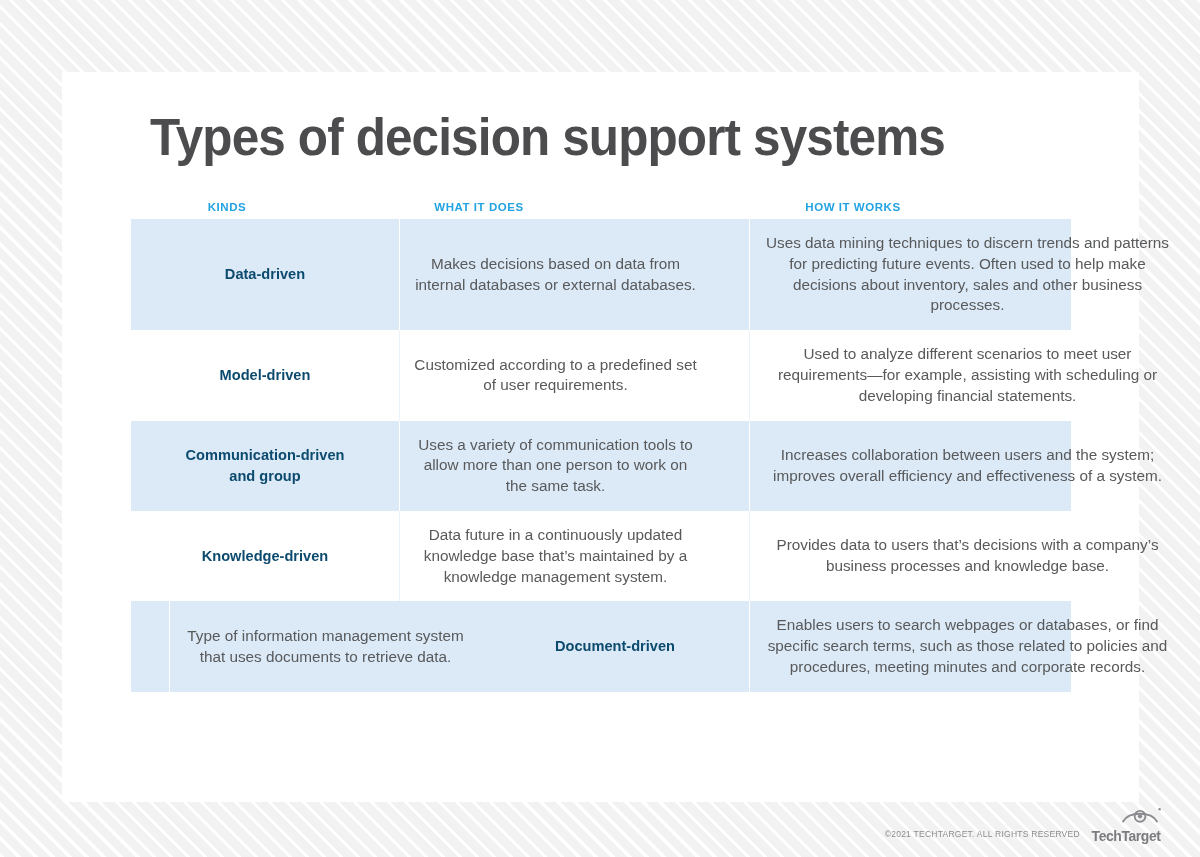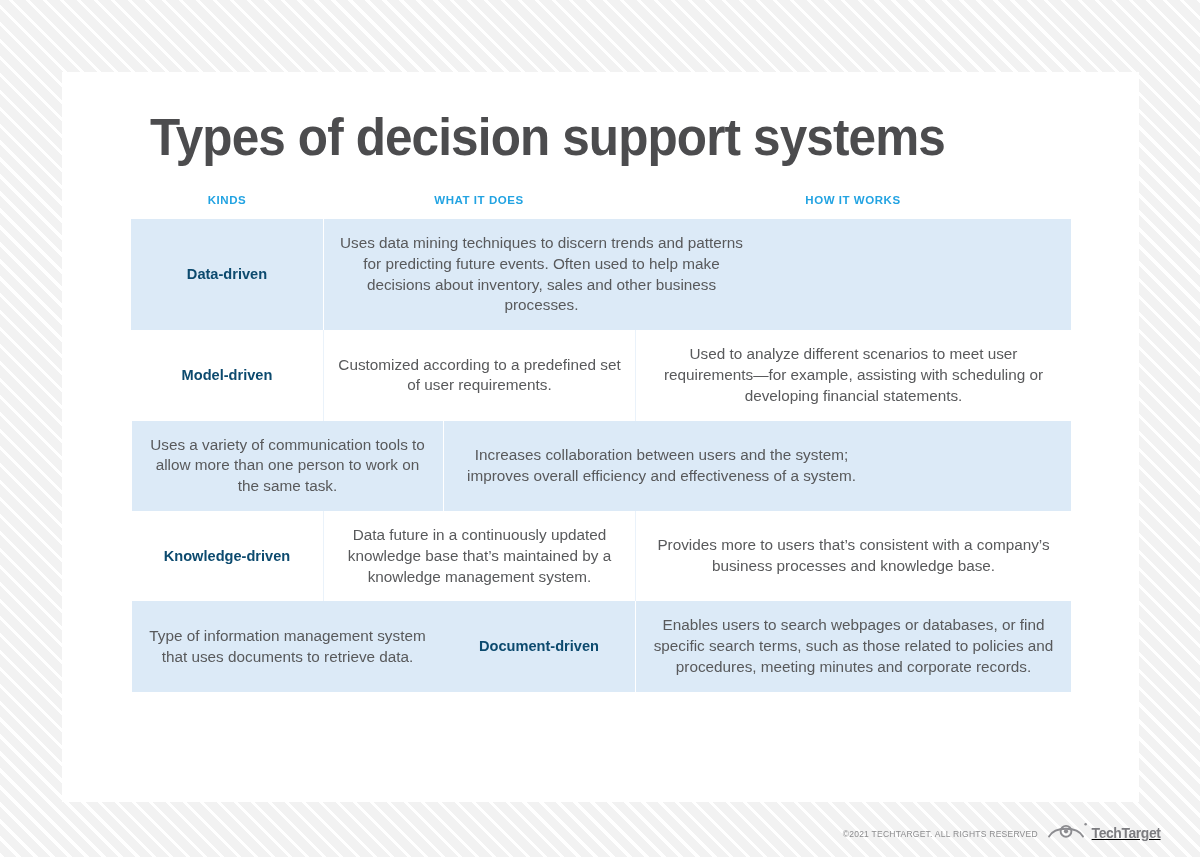--- a/index.html
+++ b/index.html
@@ -54,20 +54,21 @@
   .table {
     position: absolute;
     left: 69px;
     top: 122px;
     width: 940px;
   }
 
   .thead {
     display: flex;
     height: 25px;
+    align-items: center;
   }
   .thead .th {
     font-size: 11.5px;
     font-weight: 700;
     color: #22a3e2;
     letter-spacing: 0.55px;
     text-align: center;
     text-transform: uppercase;
   }
 
@@ -85,20 +86,21 @@
   .tcell {
     display: flex;
     align-items: center;
     justify-content: center;
     box-sizing: border-box;
     padding: 14px 12px;
     font-size: 15.3px;
     line-height: 1.36;
     color: #58595b;
     text-align: center;
+    margin-left: 38px;
   }
   .tcell.kinds {
     font-weight: 700;
     font-size: 14.6px;
     color: #0c4a6e;
     line-height: 1.4;
   }
   .tcell.divider-left {
     border-left: 1px solid #eaf2fa;
   }
@@ -119,23 +121,23 @@
     font-size: 8.5px;
     font-weight: 400;
     letter-spacing: 0.25px;
     color: #8c8c8e;
     text-transform: uppercase;
     padding-bottom: 4px;
     white-space: nowrap;
   }
   .logo {
     display: flex;
-    align-items: center;
+    flex-direction: column;
+    align-items: flex-end;
     line-height: 1;
-    text-decoration: underline;
   }
   .logo-eye { display: block; margin-bottom: 1px; }
   .logo-text {
     font-family: "Liberation Sans Narrow", "Liberation Sans", sans-serif;
     font-size: 15px;
     font-weight: 700;
     letter-spacing: -0.45px;
     color: #7c7c80;
     transform: scaleX(0.93);
   }
@@ -149,38 +151,40 @@
 
   <div class="table">
     <div class="thead">
       <div class="th col-kinds">KINDS</div>
       <div class="th col-what">WHAT IT DOES</div>
       <div class="th col-how">HOW IT WORKS</div>
     </div>
 
     <div class="trow shaded">
       <div class="tcell kinds col-kinds">Data-driven</div>
+      <div class="tcell divider-left col-what">Makes decisions based on data from internal databases or external databases.</div>
       <div class="tcell divider-left col-how">Uses data mining techniques to discern trends and patterns for predicting future events. Often used to help make decisions about inventory, sales and other business processes.</div>
     </div>
 
     <div class="trow">
       <div class="tcell kinds col-kinds">Model-driven</div>
       <div class="tcell divider-left col-what">Customized according to a predefined set of user requirements.</div>
       <div class="tcell divider-left col-how">Used to analyze different scenarios to meet user requirements—for example, assisting with scheduling or developing financial statements.</div>
     </div>
 
     <div class="trow shaded">
+      <div class="tcell kinds col-kinds">Communication-driven and group</div>
       <div class="tcell divider-left col-what">Uses a variety of communication tools to allow more than one person to work on the same task.</div>
       <div class="tcell divider-left col-how">Increases collaboration between users and the system; improves overall efficiency and effectiveness of a system.</div>
     </div>
 
     <div class="trow">
       <div class="tcell kinds col-kinds">Knowledge-driven</div>
       <div class="tcell divider-left col-what">Data future in a continuously updated knowledge base that’s maintained by a knowledge management system.</div>
-      <div class="tcell divider-left col-how">Provides more to users that’s consistent with a company’s business processes and knowledge base.</div>
+      <div class="tcell divider-left col-how">Provides data to users that’s decisions with a company’s business processes and knowledge base.</div>
     </div>
 
     <div class="trow shaded">
       <div class="tcell divider-left col-what">Type of information management system that uses documents to retrieve data.</div>
       <div class="tcell kinds col-kinds">Document-driven</div>
       <div class="tcell divider-left col-how">Enables users to search webpages or databases, or find specific search terms, such as those related to policies and procedures, meeting minutes and corporate records.</div>
     </div>
   </div>
 </div>
 

